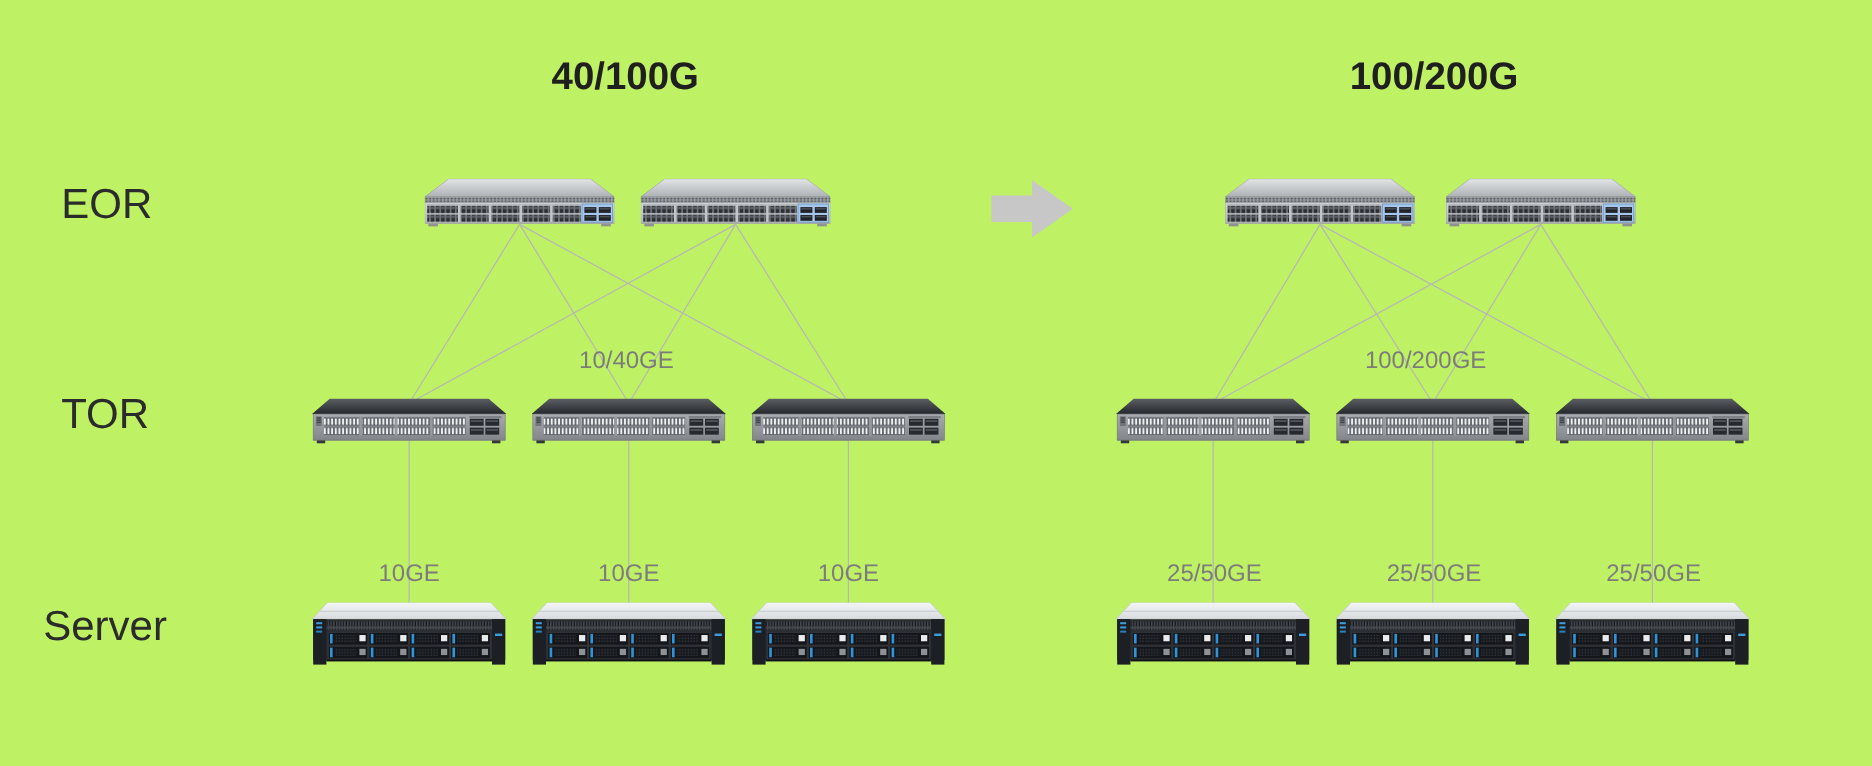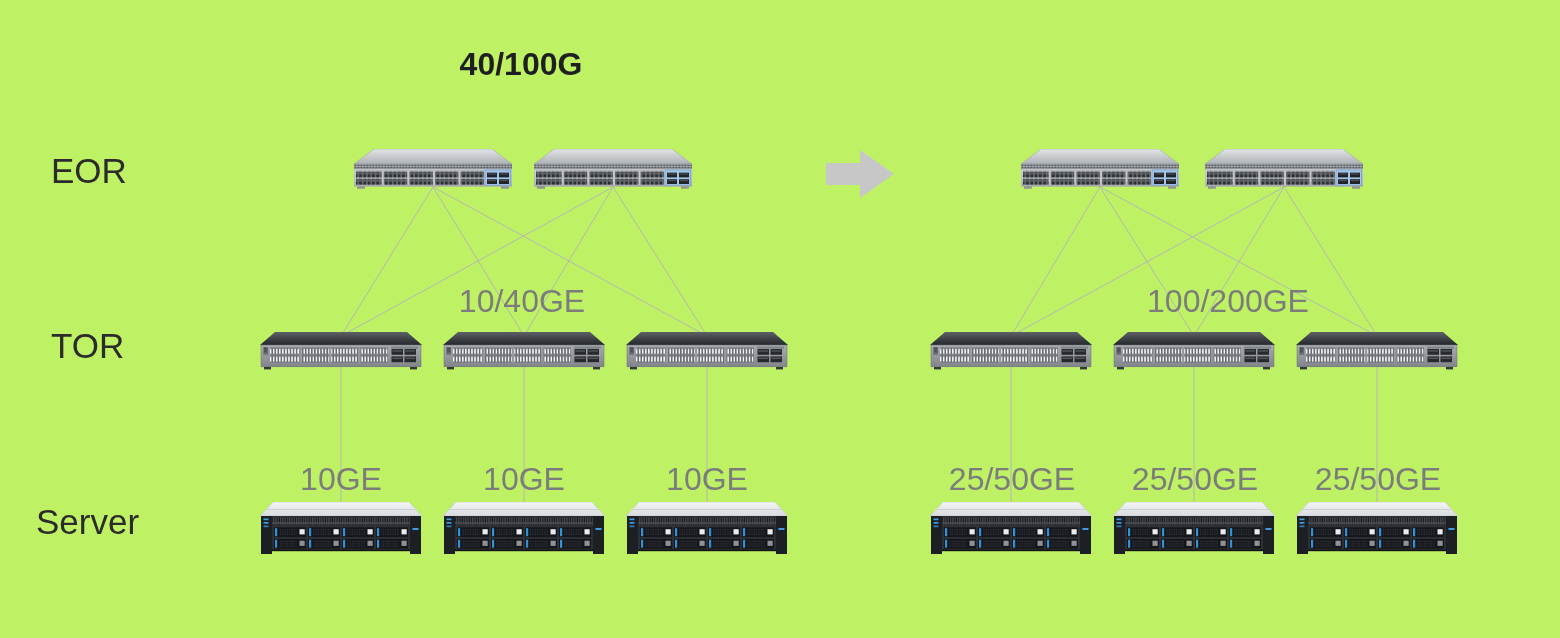--- a/index.html
+++ b/index.html
@@ -12,21 +12,21 @@
   .device{position:absolute;z-index:2;}
   .label{position:absolute;z-index:3;white-space:nowrap;}
   .title{
     font-size:32px;font-weight:700;color:#1f1f1f;letter-spacing:0px;
     transform:translate(-50%,-50%);
   }
   .row-label{
     font-size:35px;font-weight:400;color:#2b2b2b;transform:translateY(-50%);
   }
   .link-label{
-    font-size:32px;font-weight:400;color:#7c7c7c;transform:translate(-50%,-50%);
+    font-size:20px;font-weight:400;color:#7c7c7c;transform:translate(-50%,-50%);
   }
   .arrow-icon{position:absolute;z-index:2;}
 </style>
 </head>
 <body>
 
 <svg width="0" height="0" style="position:absolute" aria-hidden="true">
   <defs>
     <linearGradient id="gEorTop" x1="0" y1="0" x2="0" y2="1">
       <stop offset="0" stop-color="#e2e4e6"></stop>
@@ -207,20 +207,21 @@
       <line x1="1284" y1="187" x2="1377" y2="336"></line>
     </g>
     <g>
       <line x1="1011" y1="364" x2="1011" y2="507"></line>
       <line x1="1194" y1="364" x2="1194" y2="507"></line>
       <line x1="1377" y1="364" x2="1377" y2="507"></line>
     </g>
   </svg>
 
   <div class="label title" style="left:521px;top:64px">40/100G</div>
+  <div class="label title" style="left:1195px;top:64px">100/200G</div>
 
   <div class="label row-label" style="left:51px;top:171px">EOR</div>
   <div class="label row-label" style="left:51px;top:346px">TOR</div>
   <div class="label row-label" style="left:36px;top:522px">Server</div>
 
   <svg class="arrow-icon" style="left:826px;top:150px" width="68" height="48">
       <use href="#sym-arrow"></use>
     </svg>
 
   <svg class="device" style="left:354px;top:149px" width="158" height="40">
@@ -268,21 +269,21 @@
       <use href="#sym-server"></use>
     </svg>
   <svg class="device" style="left:1113px;top:502px" width="162" height="52">
       <use href="#sym-server"></use>
     </svg>
   <svg class="device" style="left:1296px;top:502px" width="162" height="52">
       <use href="#sym-server"></use>
     </svg>
 
   <div class="label link-label" style="left:522px;top:301px">10/40GE</div>
-  <div class="label link-label" style="left:1228px;top:301px">100/200GE</div>
+  <div class="label link-label" style="left:1188px;top:301px">100/200GE</div>
 
   <div class="label link-label" style="left:341px;top:479px">10GE</div>
   <div class="label link-label" style="left:524px;top:479px">10GE</div>
   <div class="label link-label" style="left:707px;top:479px">10GE</div>
   <div class="label link-label" style="left:1012px;top:479px">25/50GE</div>
   <div class="label link-label" style="left:1195px;top:479px">25/50GE</div>
   <div class="label link-label" style="left:1378px;top:479px">25/50GE</div>
 
 </div>
 

